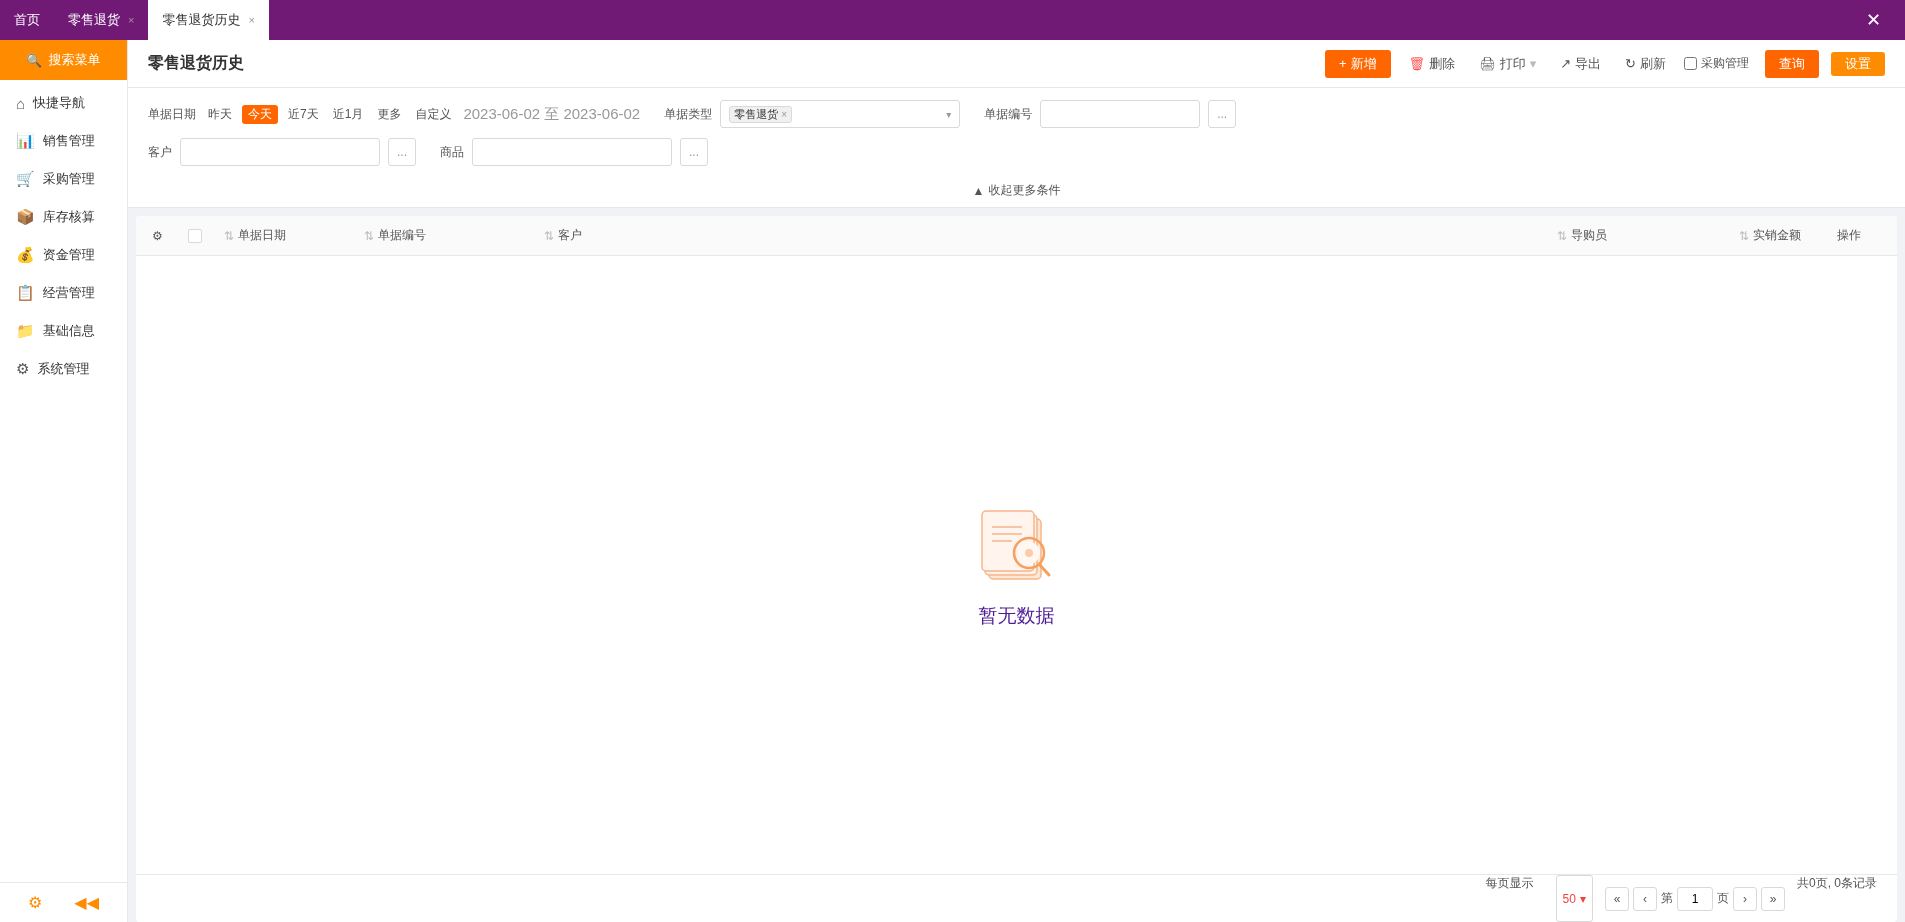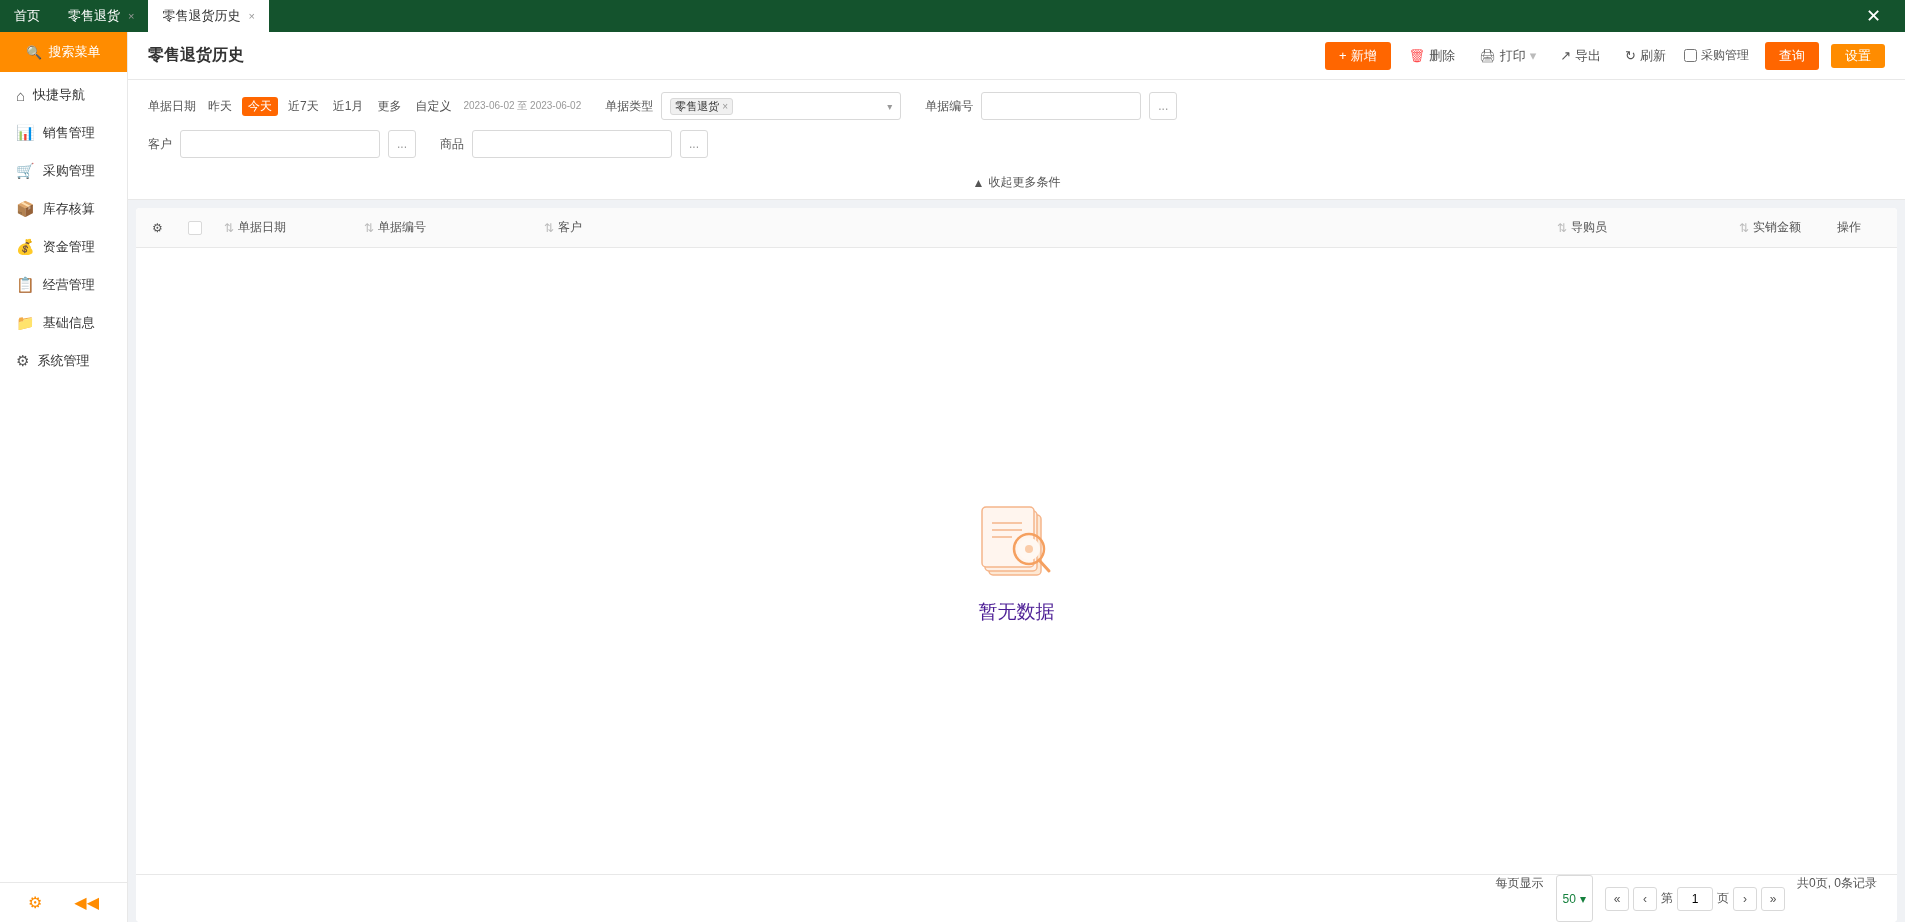--- a/index.html
+++ b/index.html
@@ -1,21 +1,21 @@
 <!DOCTYPE html>
 <html><head>
   <meta charset="utf-8">
   <style>
     * { box-sizing: border-box; margin: 0; padding: 0; font-family: 'Microsoft YaHei', Arial, sans-serif; }
     body { display: flex; flex-direction: column; height: 922px; overflow: hidden; background: #f5f5f5; }
 
     
     .top-bar {
-      background: #14532d;
-      height: 32px;
+      background: #701a75;
+      height: 40px;
       display: flex;
       align-items: center;
       padding: 0 0 0 0;
       flex-shrink: 0;
     }
     .top-bar-tabs {
       display: flex;
       align-items: center;
       flex: 1;
       height: 100%;
@@ -210,21 +210,21 @@
       padding: 1px 4px;
     }
     .date-shortcut.active {
       background: #ff6600;
       color: #fff;
       border-radius: 3px;
       padding: 1px 6px;
     }
     .date-range {
       color: #999;
-      font-size: 10px;
+      font-size: 15px;
     }
     .filter-input {
       height: 28px;
       border: 1px solid #d9d9d9;
       border-radius: 3px;
       padding: 0 8px;
       font-size: 12px;
       color: #333;
       width: 200px;
       outline: none;
@@ -334,25 +334,26 @@
       gap: 12px;
       font-size: 12px;
       color: #555;
       flex-shrink: 0;
     }
     .pagination-select {
       border: 1px solid #d9d9d9;
       border-radius: 3px;
       padding: 2px 6px;
       font-size: 12px;
-      color: #15803d;
+      color: #ef4444;
       display: flex;
       align-items: center;
       gap: 4px;
       cursor: pointer;
+      margin-left: 10px;
     }
     .pagination-nav {
       display: flex;
       align-items: center;
       gap: 4px;
     }
     .pagination-btn {
       width: 24px;
       height: 24px;
       display: flex;

